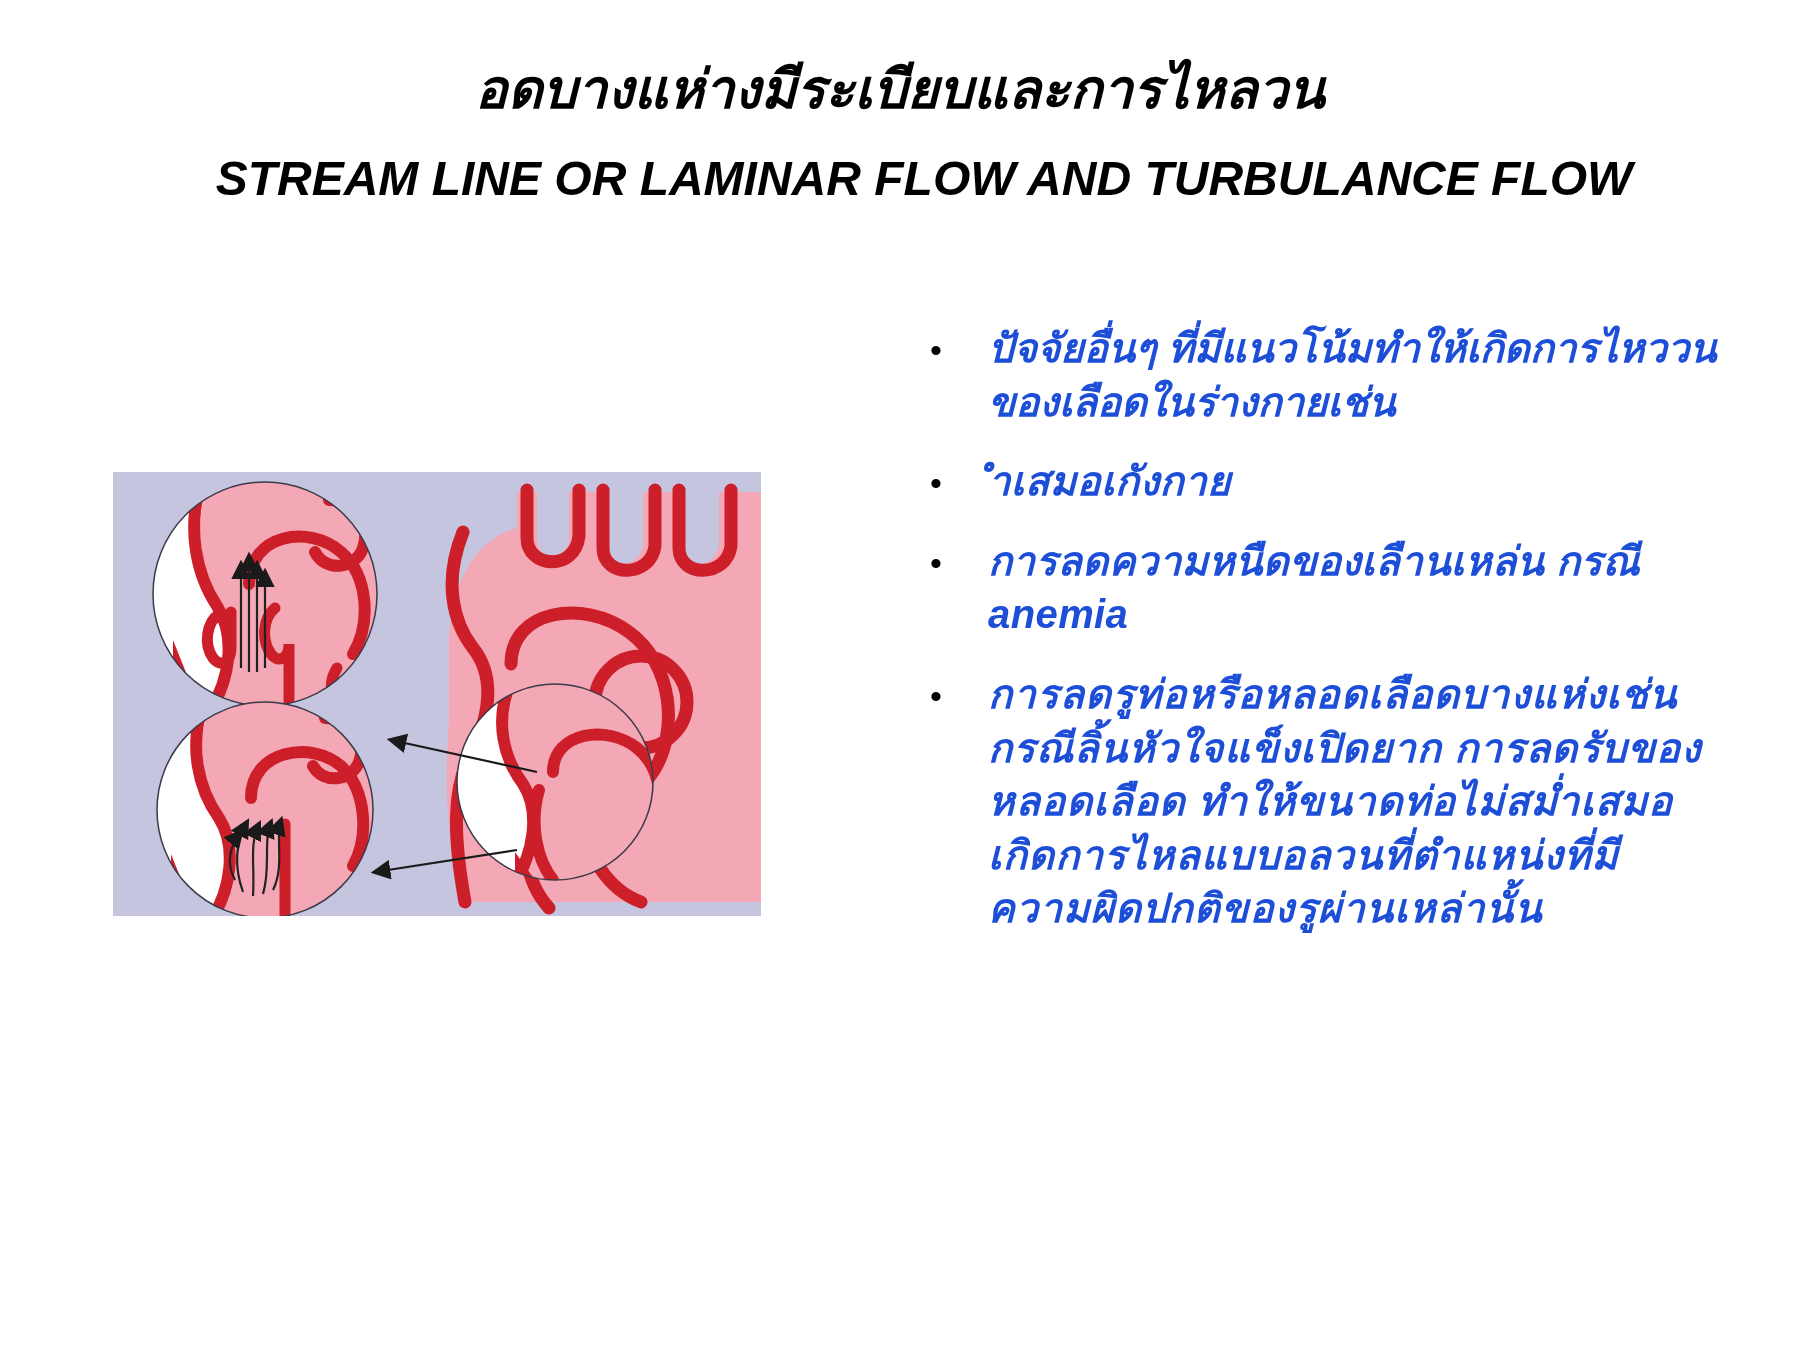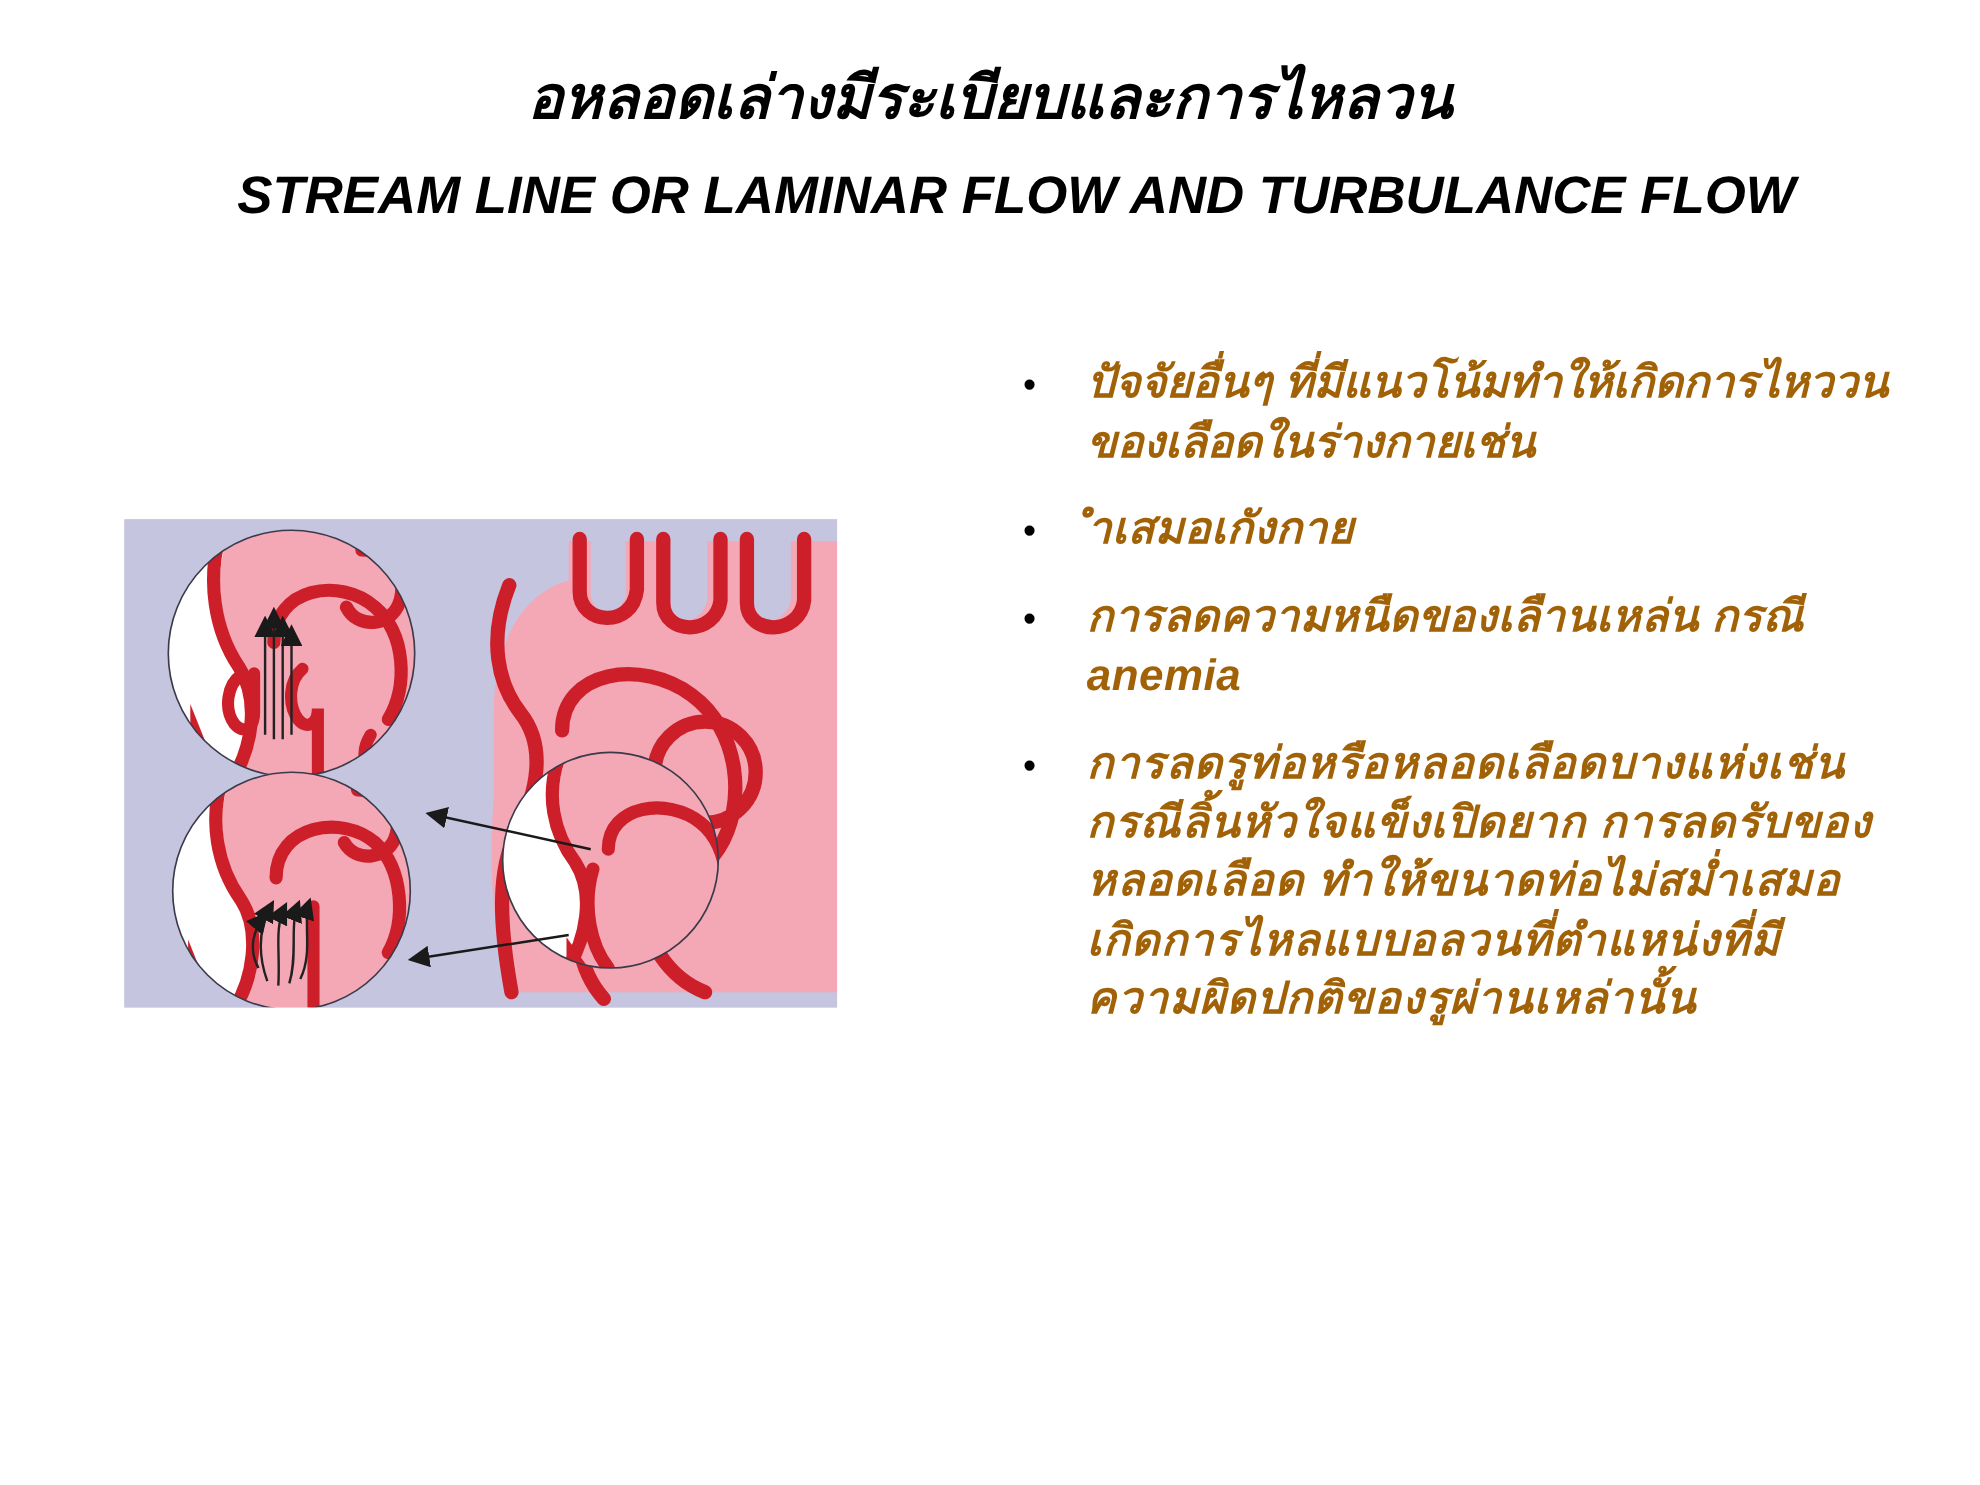--- a/index.html
+++ b/index.html
@@ -73,32 +73,32 @@
     line-height: 1.32;
     color: #000000;
     text-align: left;
     padding-top: 6px;
   }
   .bullet-text {
     flex: 1 1 auto;
     font-size: 40px;
     font-weight: bold;
     font-style: italic;
-    color: #a16207;
+    color: #1d4ed8;
     line-height: 1.34;
     letter-spacing: 0.4px;
   }
   .bullet-text.b1 { letter-spacing: 0px; }
   .bullet-text.b4 { letter-spacing: 1.1px; }
 </style>
 </head>
 <body>
 
 <div class="title-block">
-  <div class="title-thai">อหลอดเล่างมีระเบียบและการไหลวน</div>
+  <div class="title-thai">อดบางแห่างมีระเบียบและการไหลวน</div>
   <div class="title-eng">STREAM LINE OR LAMINAR FLOW AND TURBULANCE FLOW</div>
 </div>
 
 <div class="figure-wrap">
   <svg width="648" height="444" viewBox="0 0 648 444" xmlns="http://www.w3.org/2000/svg">
     <defs>
       <clipPath id="clipTopInset">
           <circle cx="152" cy="122" r="112"></circle>
         </clipPath>
       <clipPath id="clipBottomInset">

